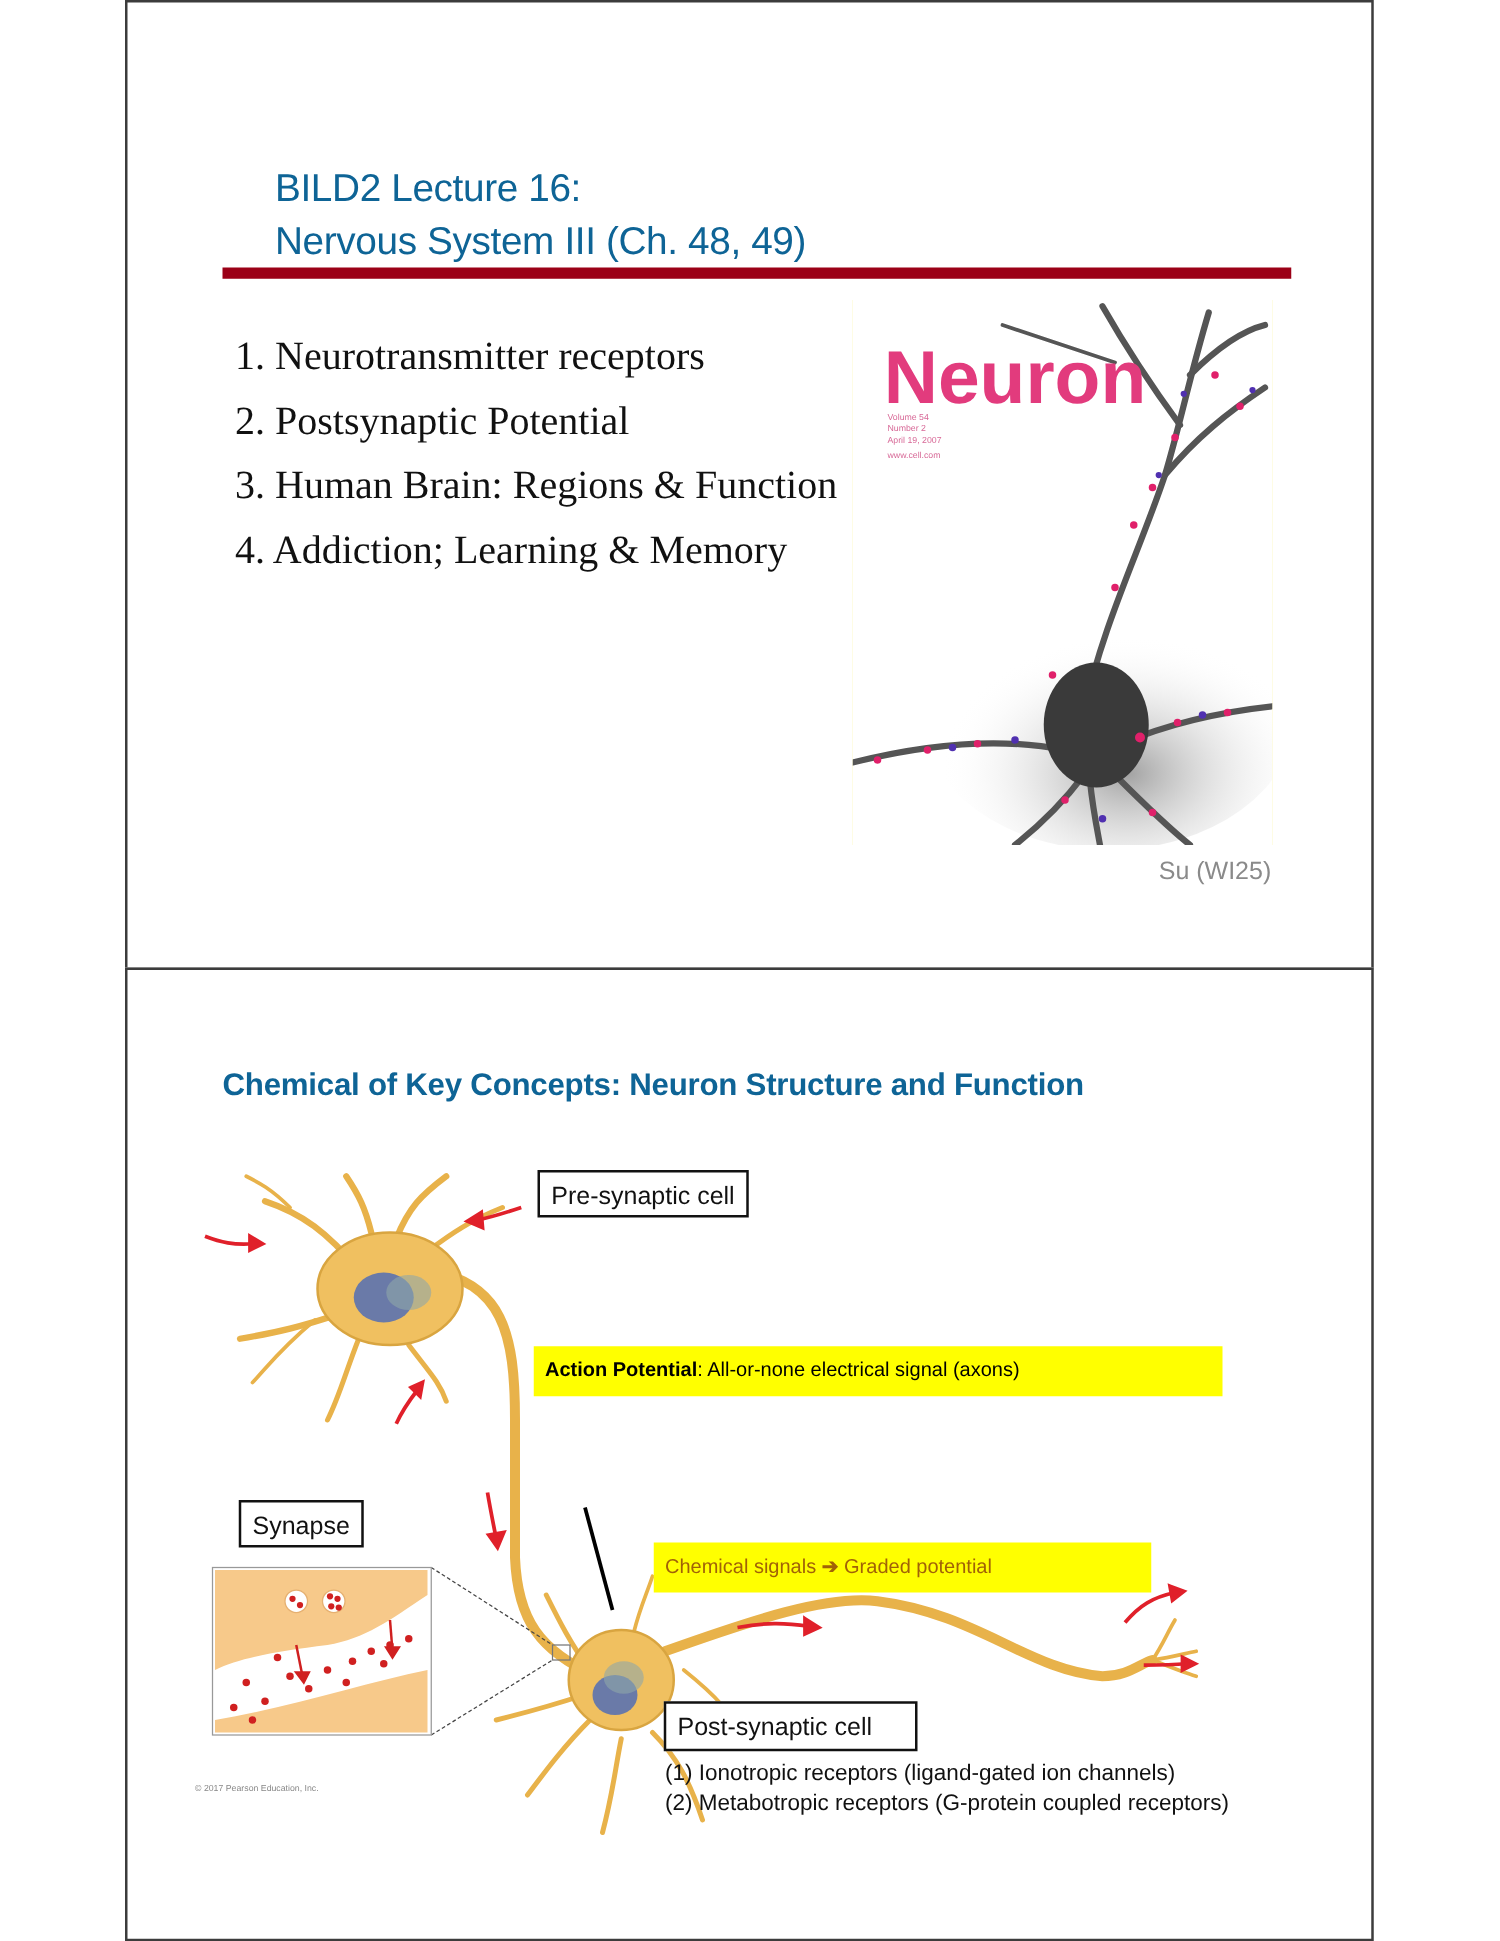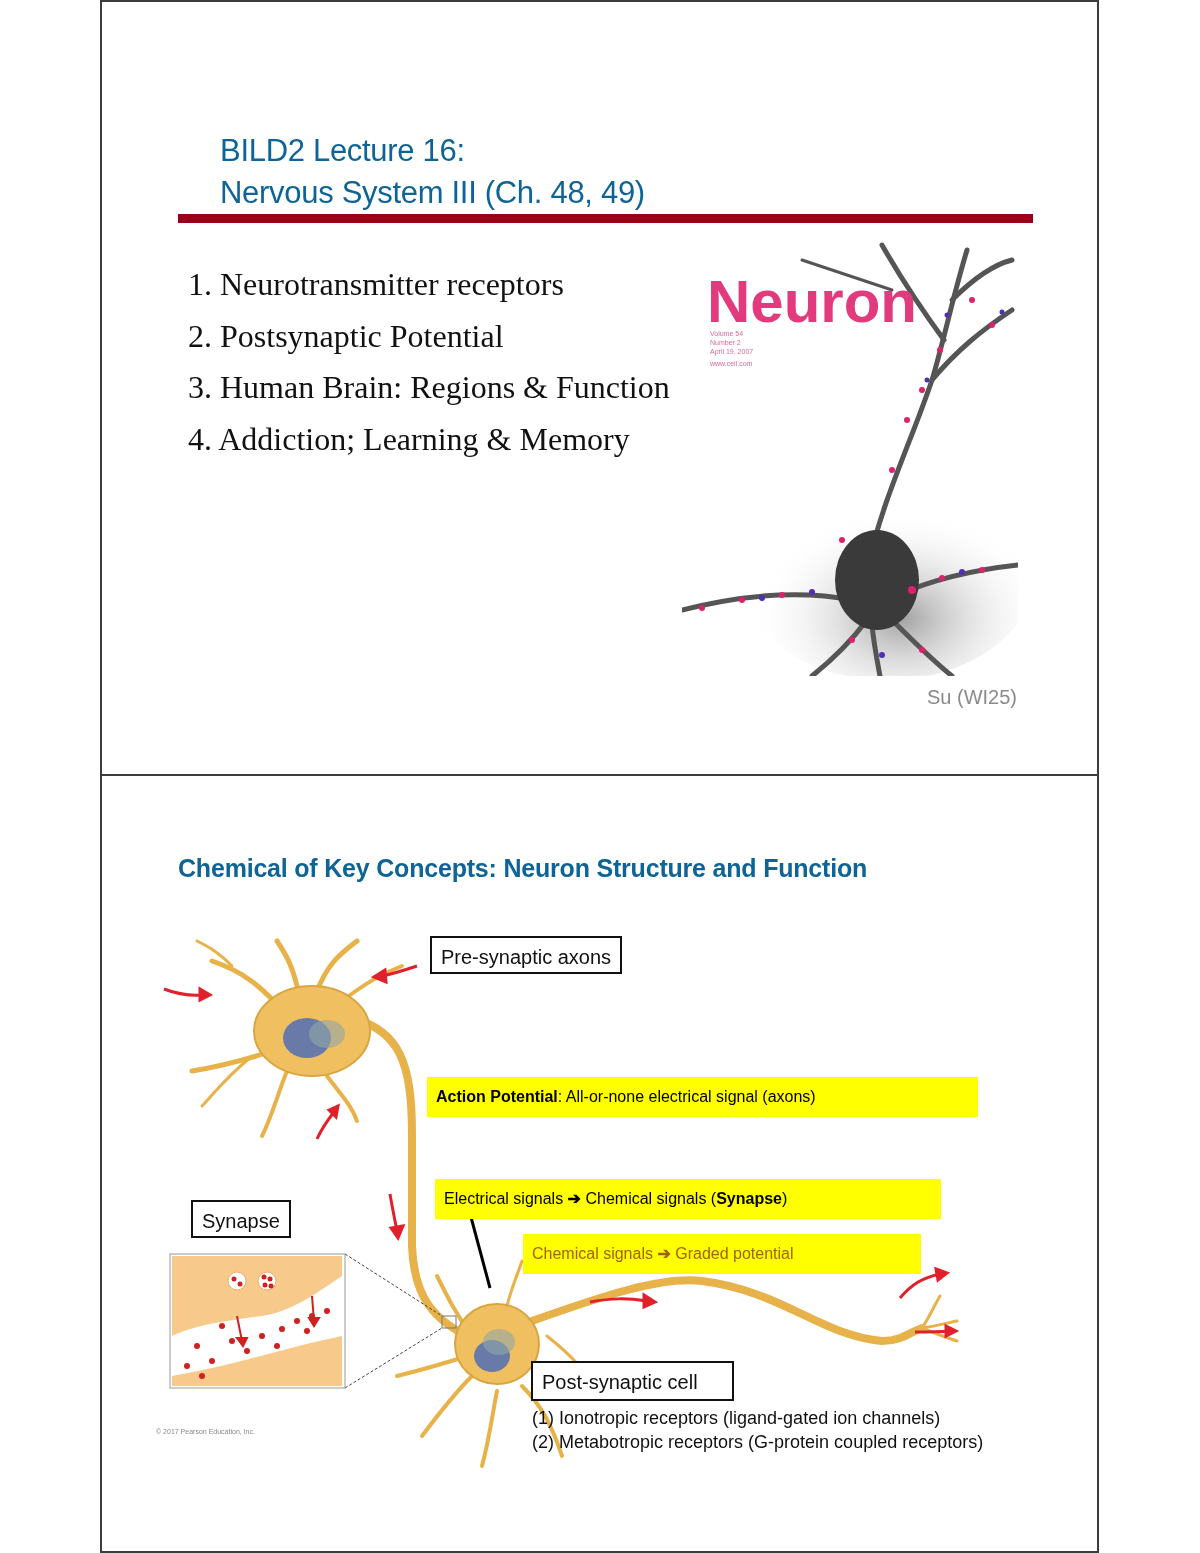--- a/index.html
+++ b/index.html
@@ -198,31 +198,28 @@
         <polygon points="289,452 296,462 301,450"></polygon>
       <path d="M488 526 C510 522 525 522 545 525" fill="none"></path>
         <polygon points="542,519 553,526 542,531"></polygon>
       <path d="M798 522 C810 508 820 502 838 498" fill="none"></path>
         <polygon points="834,493 845,497 836,504"></polygon>
       <path d="M813 556 C825 556 835 556 847 555" fill="none"></path>
         <polygon points="844,550 854,555 844,560"></polygon>
     </g>
   </svg>
 
-  <div class="label-box" style="left:328px; top:160px;">Pre-synaptic axons</div>
+  <div class="label-box" style="left:328px; top:160px;">Pre-synaptic cell</div>
   <div class="label-box" style="left:89px; top:424px;">Synapse</div>
   <div class="label-box" style="left:429px; top:585px; width:203px; height:40px;">Post-synaptic cell</div>
 
   <div class="hl" style="left:325px; top:301px; width:551px;">
     <b>Action Potential</b><span>: All-or-none electrical signal (axons)</span>
   </div>
 
-  <div class="hl" style="left:333px; top:403px; width:506px;">
-    <span>Electrical signals </span><b>➔</b><span> Chemical signals (</span><b>Synapse</b><span>)</span>
-  </div>
 
   <div class="hl red" style="left:421px; top:458px; width:398px;">
     <span>Chemical signals </span><b>➔</b><span> Graded potential</span>
   </div>
 
   <div class="abs receptors">
     <div>(1)  Ionotropic receptors (ligand-gated ion channels)</div>
     <div>(2)  Metabotropic receptors (G-protein coupled receptors)</div>
   </div>
 

